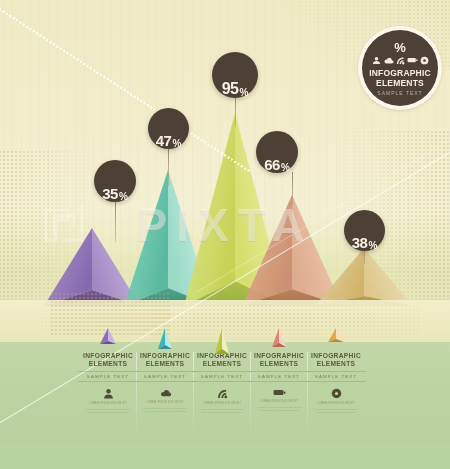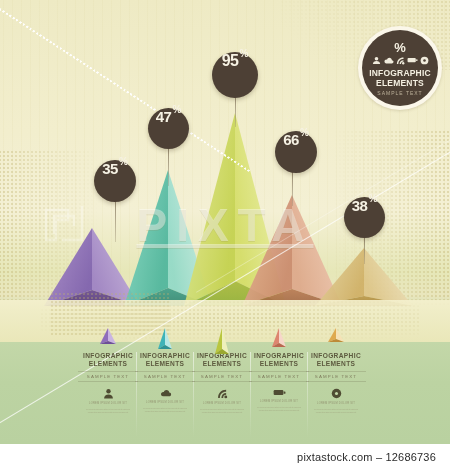--- a/index.html
+++ b/index.html
@@ -64,37 +64,37 @@
   }
 
   
   .wm{
     position:absolute;left:0;right:0;top:198px;
     text-align:center;
     font-family:"Liberation Sans",sans-serif;
     font-size:46px;font-weight:bold;letter-spacing:9px;
     color:rgba(255,255,255,.40);
     text-shadow:0 1px 0 rgba(150,140,90,.18);
-    pointer-events:none;user-select:none;text-decoration:underline;
+    pointer-events:none;user-select:none;
   }
   .wm-logo{
     position:absolute;left:38px;top:196px;width:56px;height:52px;
     pointer-events:none;opacity:.55;
   }
 
   
   .pyr{position:absolute;pointer-events:none;}
   .pyr svg{display:block;overflow:visible;}
 
   
   .bub{
     position:absolute;border-radius:50%;
     background:#4d4035;
     color:#f6f2e4;
-    display:flex;align-items:flex-start;justify-content:center;
+    display:flex;align-items:flex-end;justify-content:center;
     box-shadow:0 2px 4px rgba(90,75,50,.30);
     font-weight:bold;
     letter-spacing:-0.5px;
   }
   .bub .pct{font-size:10px;font-weight:bold;margin-left:1px;margin-top:-4px;letter-spacing:0;}
   .stem{
     position:absolute;width:1px;
     background:linear-gradient(180deg,rgba(120,105,80,.75),rgba(120,105,80,.25));
   }
 
@@ -311,27 +311,27 @@
       <span class="pct">%</span>
   </div>
 
   <div class="stem" style="left:235px;top:95px;height:32px;"></div>
   <div class="bub" style="left:212px;top:52px;width:46px;height:46px;font-size:16px;">
     <span>95</span>
       <span class="pct">%</span>
   </div>
 
   <div class="stem" style="left:292px;top:172px;height:34px;"></div>
-  <div class="bub" style="left:275px;top:131px;width:42px;height:42px;font-size:15px;">
+  <div class="bub" style="left:256px;top:131px;width:42px;height:42px;font-size:15px;">
     <span>66</span>
       <span class="pct">%</span>
   </div>
 
   <div class="stem" style="left:364px;top:238px;height:26px;"></div>
-  <div class="bub" style="left:344px;top:197px;width:41px;height:41px;font-size:15px;">
+  <div class="bub" style="left:344px;top:210px;width:41px;height:41px;font-size:15px;">
     <span>38</span>
       <span class="pct">%</span>
   </div>
 
   <div class="badge">
     <div class="badge-inner">
       <div class="badge-pct">%</div>
       <div class="badge-icons">
         <svg width="9" height="9" viewBox="0 0 10 10">
             <circle cx="5" cy="3" r="2" fill="#f0ebdc"></circle>
@@ -453,17 +453,14 @@
     <div class="cicon">
       <svg width="11" height="11" viewBox="0 0 10 10">
           <circle cx="5" cy="5" r="4.3" fill="#4f4c33"></circle>
           <circle cx="5" cy="5" r="1.4" fill="#c3d7a8"></circle>
         </svg>
     </div>
     <div class="tiny">LOREM IPSUM DOLOR SIT</div>
     <div class="blurb">loremipsumdolorsitametconsecteturadipiscingelitseddoeiusmodtemporincididunt</div>
   </div>
 
-  <div class="footer">
-    <span>pixtastock.com – 12686736</span>
-  </div>
 
 </div>
 
 </body></html>

